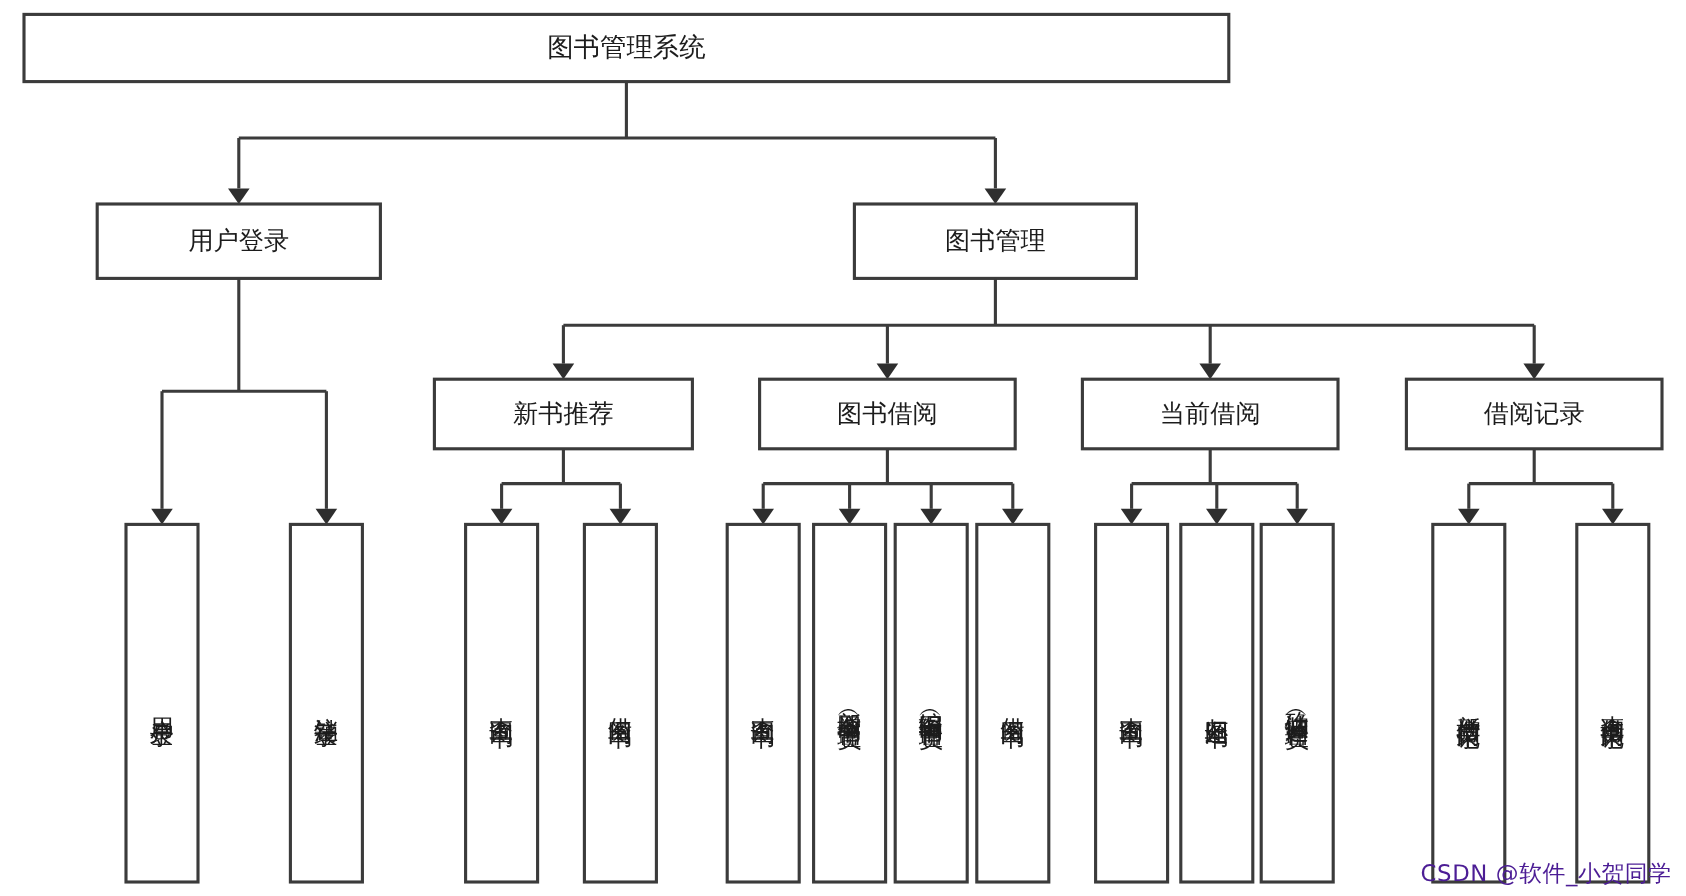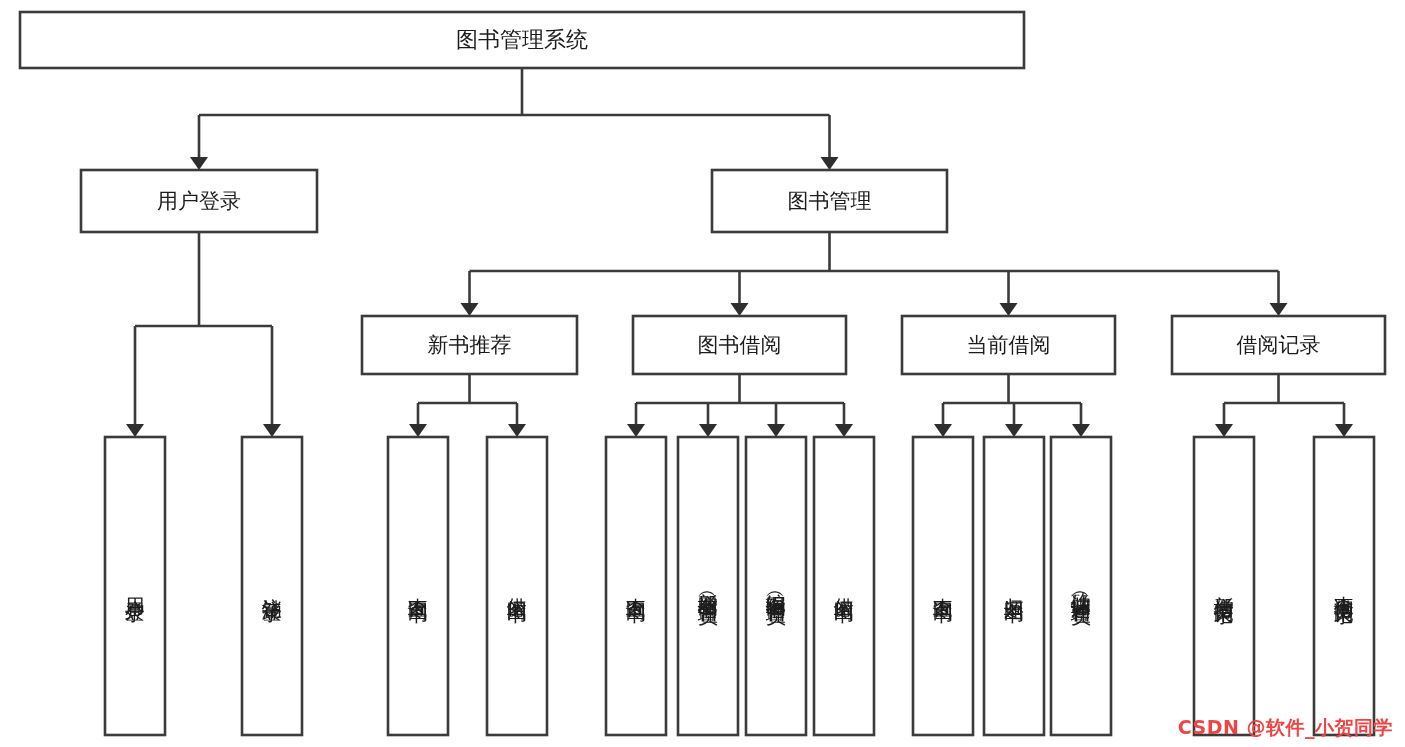--- a/index.html
+++ b/index.html
@@ -71,24 +71,23 @@
     letter-spacing: 2px;
     color: #1c1c1c;
     white-space: nowrap;
   }
   .watermark {
     position: absolute;
     right: 12px;
     bottom: 6px;
     font-family: "DejaVu Sans", "Liberation Sans", sans-serif;
     font-size: 19px;
-    color: #ef4444;
+    color: #4c1d95;
     letter-spacing: 0.5px;
     white-space: nowrap;
-    font-weight: bold;
   }
 </style>
 </head>
 <body>
 
 <div id="diagram-root">
 
   <svg id="flow-svg" viewBox="0 0 1405 747" xmlns="http://www.w3.org/2000/svg">
     <g id="connectors-layer">
         <path d="M 522 68 V 115" class="connector"></path>

